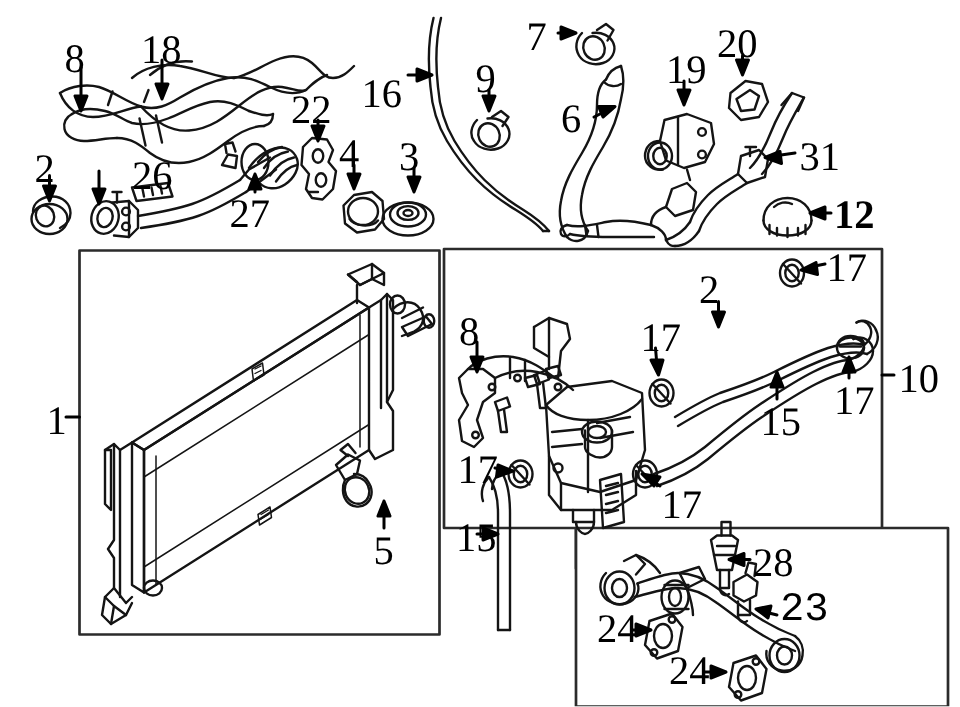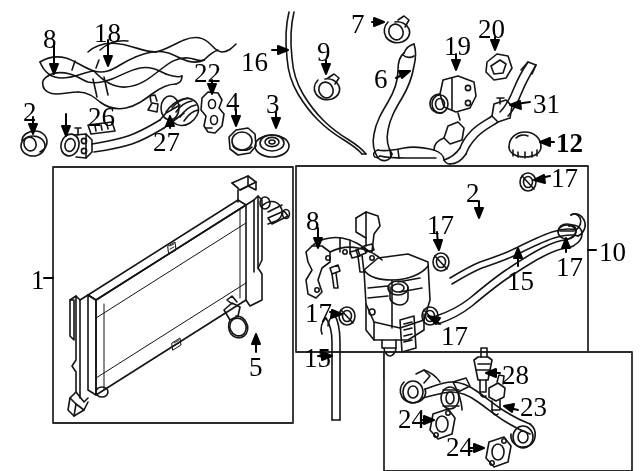--- a/index.html
+++ b/index.html
@@ -543,17 +543,17 @@
 <div class="callout cn" style="left:466px;top:180px;">2</div>
 <div class="callout cn" style="left:507px;top:268px;">15</div>
 <div class="callout cn" style="left:304px;top:345px;">15</div>
 <div class="callout cn" style="left:551px;top:165px;">17</div>
 <div class="callout cn" style="left:427px;top:212px;">17</div>
 <div class="callout cn" style="left:556px;top:254px;">17</div>
 <div class="callout cn" style="left:305px;top:300px;">17</div>
 <div class="callout cn" style="left:441px;top:323px;">17</div>
 <div class="callout cn" style="left:599px;top:239px;">10</div>
 <div class="callout cn" style="left:502px;top:362px;">28</div>
-<div class="callout cn" style="left:520px;top:394px;">23</div>
+<div class="callout cn" style="left:520px;top:394px;font-family:Liberation Mono, monospace;">23</div>
 <div class="callout cn" style="left:398px;top:406px;">24</div>
 <div class="callout cn" style="left:446px;top:434px;">24</div>
 
 </div>
 
 </body></html>

